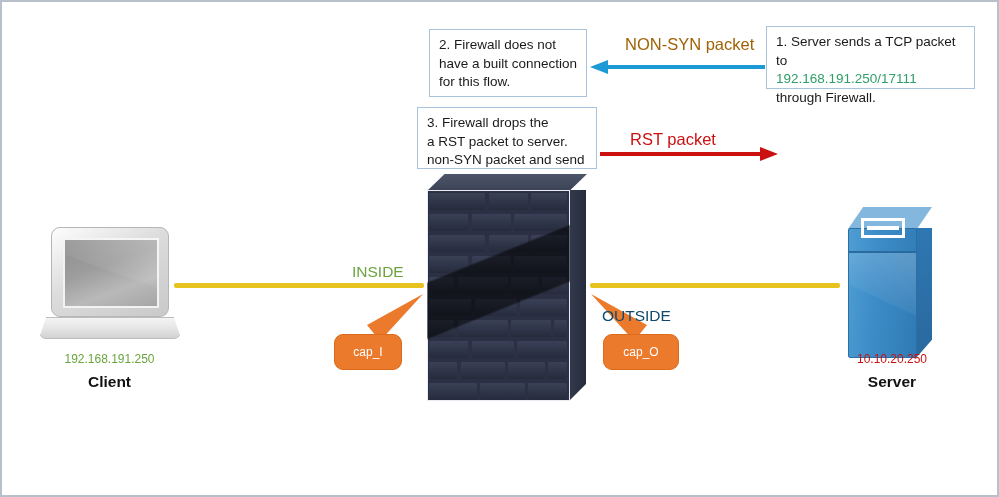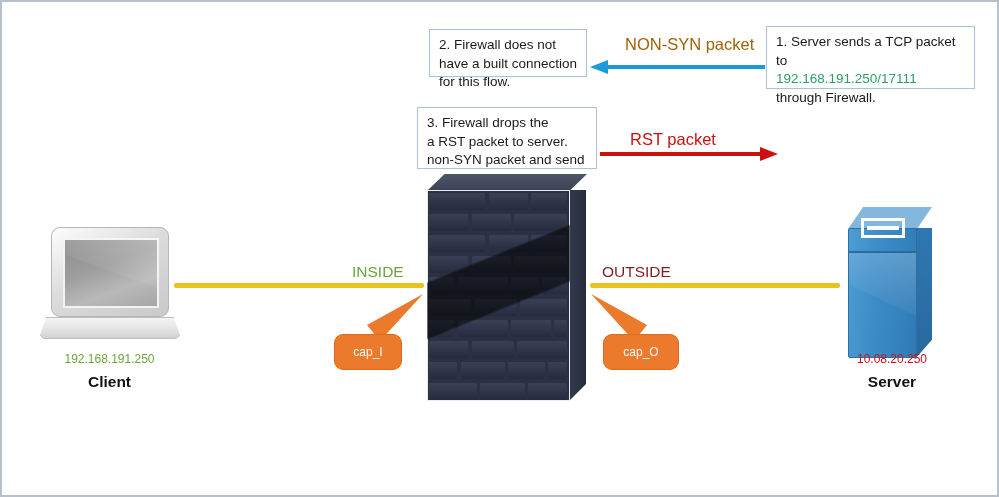--- a/index.html
+++ b/index.html
@@ -15,21 +15,21 @@
   .note .ip{color:#2f9e68;}
 
   
   .arrowlabel{position:absolute;font-size:16.5px;white-space:nowrap;}
   .lbl-blue{color:#a16207;}
   .lbl-red{color:#cc1111;}
 
   
   .zone{position:absolute;font-size:15.5px;white-space:nowrap;}
   .zone-in{color:#6aa43c;}
-  .zone-out{color:#7f1d1d;}
+  .zone-out{color:#0c4a6e;margin-top:44px;}
 
   
   .wire{position:absolute;height:5px;background:#e8c21e;border-radius:2px;}
 
   
   .cap-ip{position:absolute;font-size:12px;white-space:nowrap;text-align:center;}
   .cap-name{position:absolute;font-size:15.5px;font-weight:bold;color:#111;
             white-space:nowrap;text-align:center;}
   .ip-green{color:#6aa43c;}
   .ip-red{color:#cc1111;}
@@ -91,21 +91,21 @@
            border-radius:9px;color:#ffffff;font-size:12px;
            display:flex;align-items:center;justify-content:center;}
   svg{display:block;}
   .ov{position:absolute;left:0;top:0;}
 </style>
 </head>
 <body>
 
 <div id="canvas">
 
-  <div class="note" style="left:427px;top:27px;width:158px;height:48px;">
+  <div class="note" style="left:427px;top:27px;width:158px;height:68px;">
     <div>2. Firewall does not</div>
     <div>have a built connection</div>
     <div>for this flow.</div>
   </div>
 
   <div class="note" style="left:764px;top:24px;width:209px;height:63px;">
     <div>1. Server sends a TCP packet to</div>
     <div class="ip">192.168.191.250/17111</div>
     <div>through Firewall.</div>
   </div>
@@ -155,21 +155,21 @@
 
   <div class="server" style="left:846px;top:205px;width:84px;height:152px;">
     <div class="sv-top"></div>
     <div class="sv-side"></div>
     <div class="sv-body"></div>
     <div class="sv-div"></div>
     <div class="sv-slot"></div>
     <div class="sv-slotbar"></div>
     <div class="sv-gloss"></div>
   </div>
-  <div class="cap-ip ip-red" style="left:790px;top:350px;width:200px;">10.08.20.250</div>
+  <div class="cap-ip ip-red" style="left:790px;top:350px;width:200px;">10.10.20.250</div>
   <div class="cap-name" style="left:790px;top:371px;width:200px;">Server</div>
 
   <div class="wall" style="left:425px;top:172px;width:160px;height:228px;">
     <div class="wall-top"></div>
     <div class="wall-side"></div>
     <div class="wall-face" id="wallface">
         <div class="brow" style="top: 0px;">
           <div class="brick" style="left: 1px; width: 56.22px;"></div>
           <div class="brick" style="left: 60.72px; width: 39.3px;"></div>
           <div class="brick" style="left: 103.02px; width: 36.48px;"></div>

